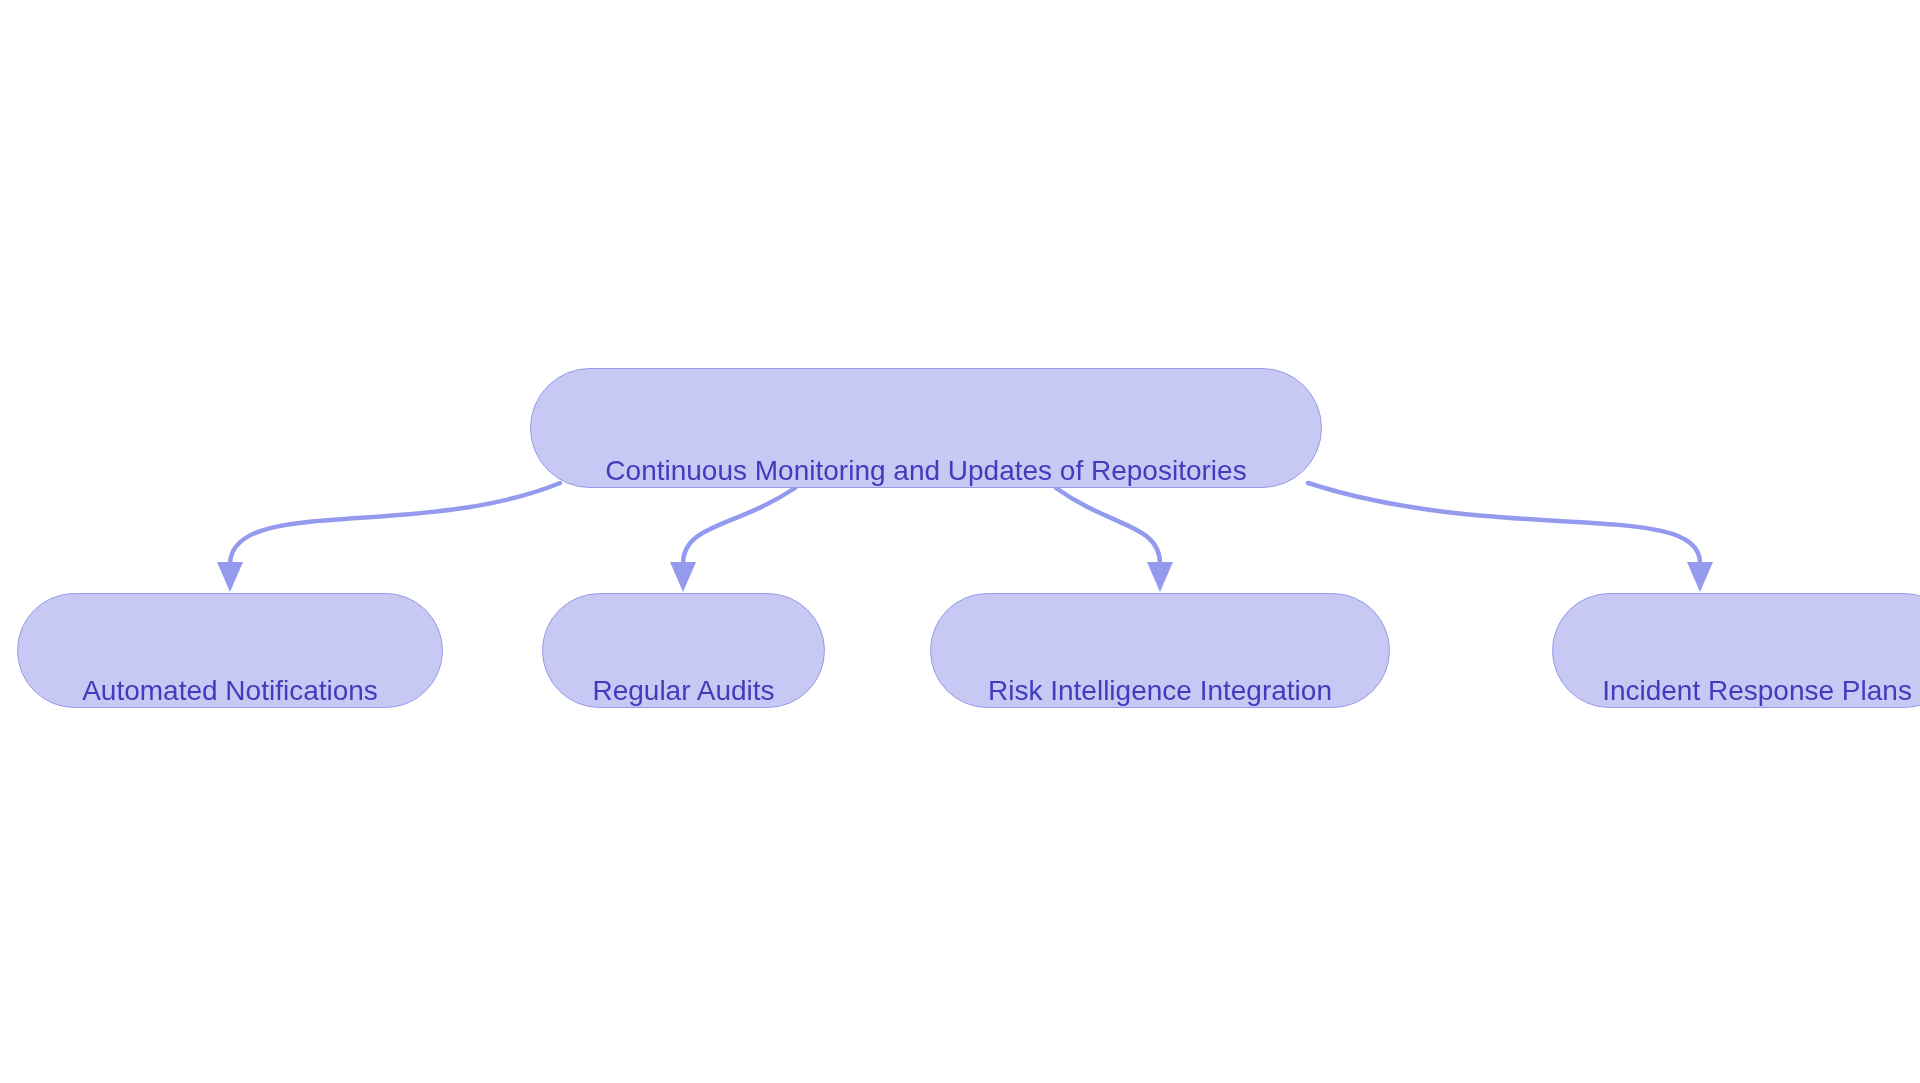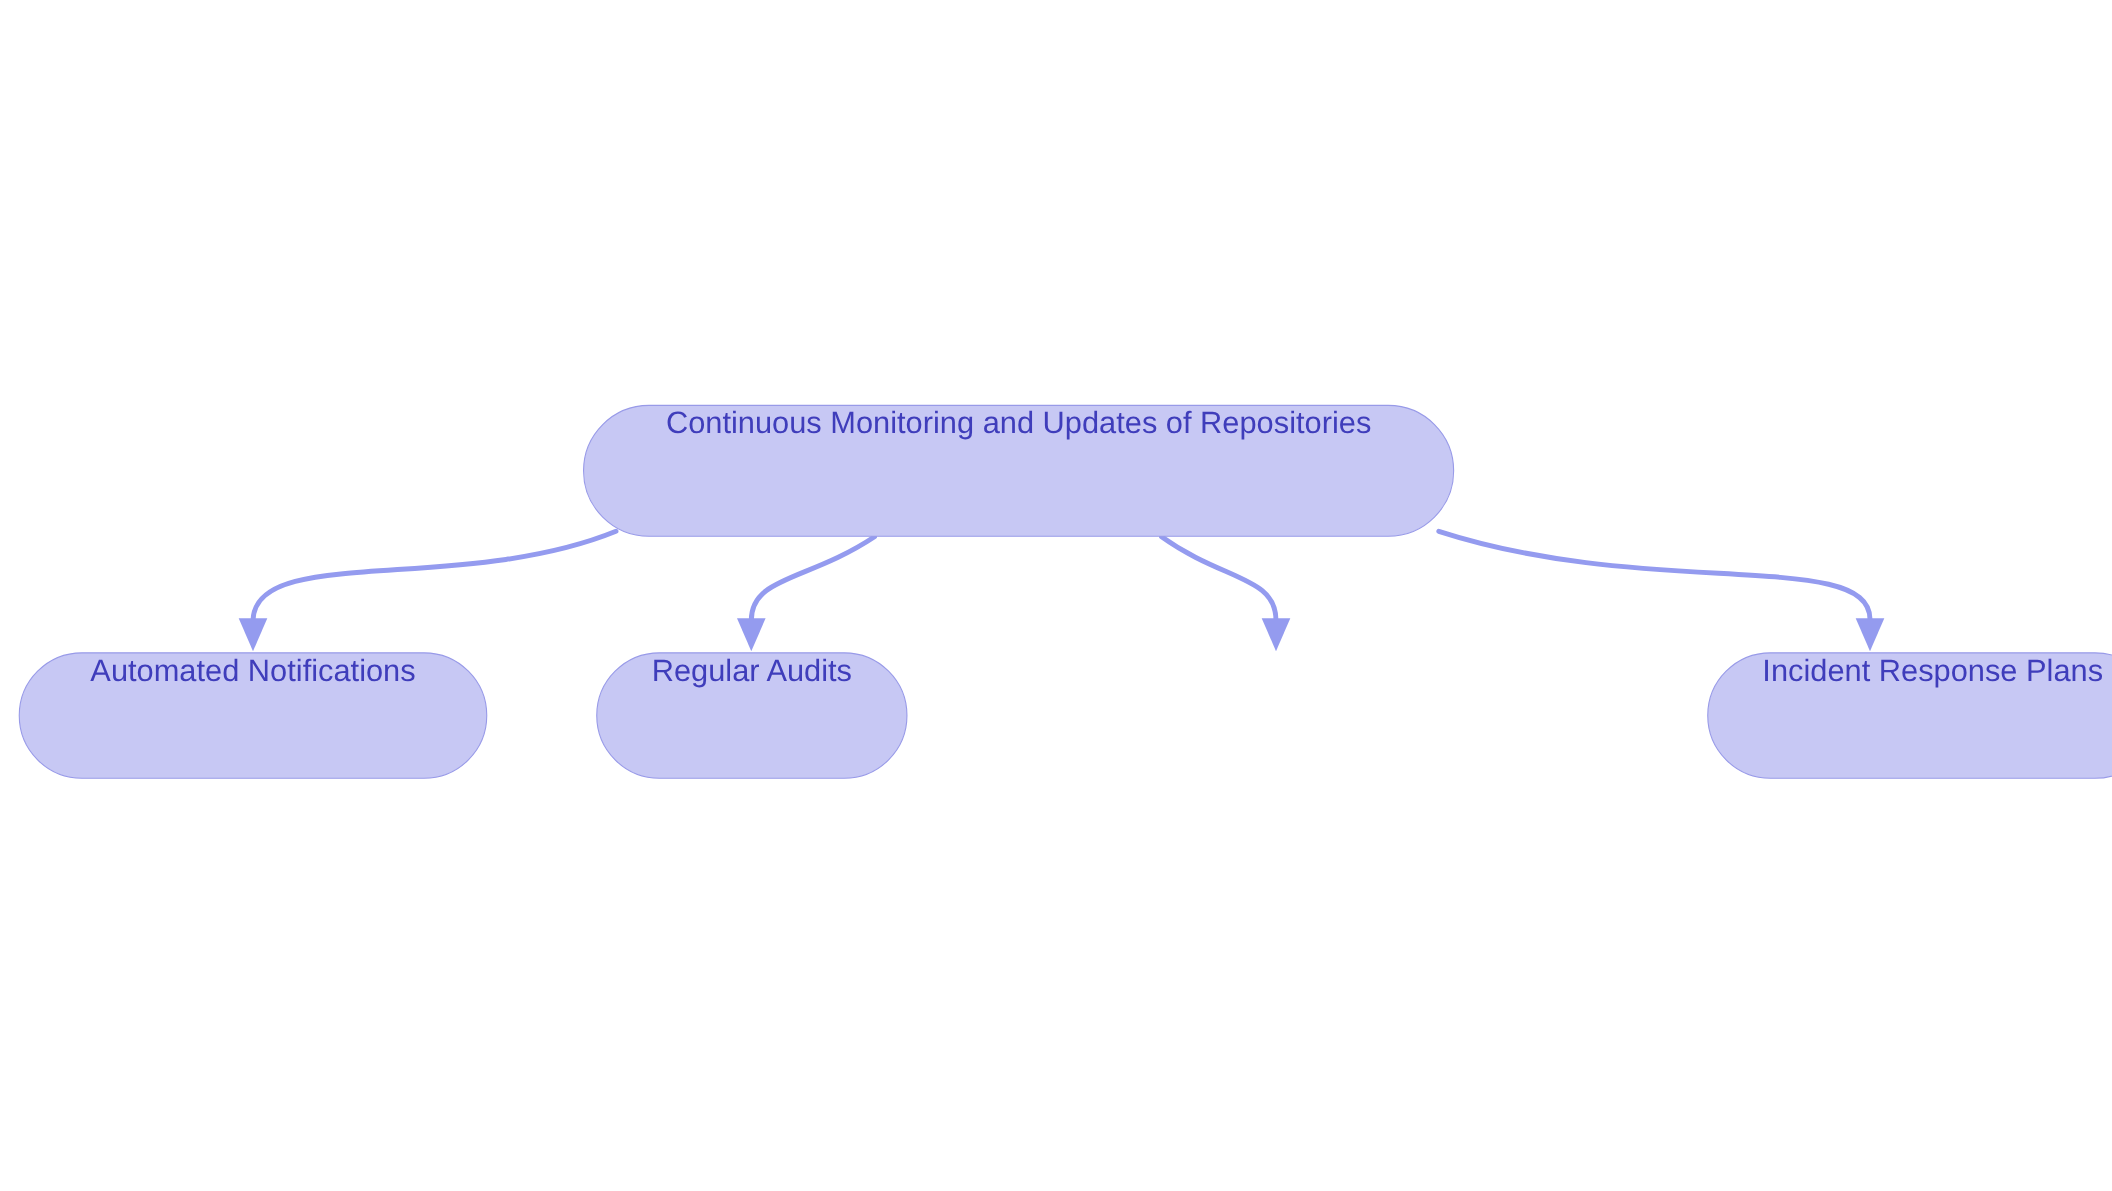--- a/index.html
+++ b/index.html
@@ -29,21 +29,21 @@
     stroke-width: 4.5;
     stroke-linecap: round;
   }
   .arrow-head {
     fill: #949bef;
     stroke: none;
   }
   .node {
     position: absolute;
     display: flex;
-    align-items: flex-start;
+    align-items: flex-end;
     justify-content: center;
     background: #c7c8f4;
     border: 1.8px solid #989ae8;
     box-sizing: border-box;
     color: #3f3dbb;
     font-size: 28px;
     text-align: center;
     white-space: nowrap;
   }
   .node-root {
@@ -92,18 +92,21 @@
   </div>
 
   <div class="node node-child node-child-2">
     <span class="node-label">Regular Audits</span>
   </div>
 
   <div class="node node-child node-child-1">
     <span class="node-label">Automated Notifications</span>
   </div>
 
+  <div class="node node-child node-child-3">
+    <span class="node-label">Risk Intelligence Integration</span>
+  </div>
 
   <div class="node node-child node-child-4">
     <span class="node-label">Incident Response Plans</span>
   </div>
 
 </div>
 
 </body></html>

